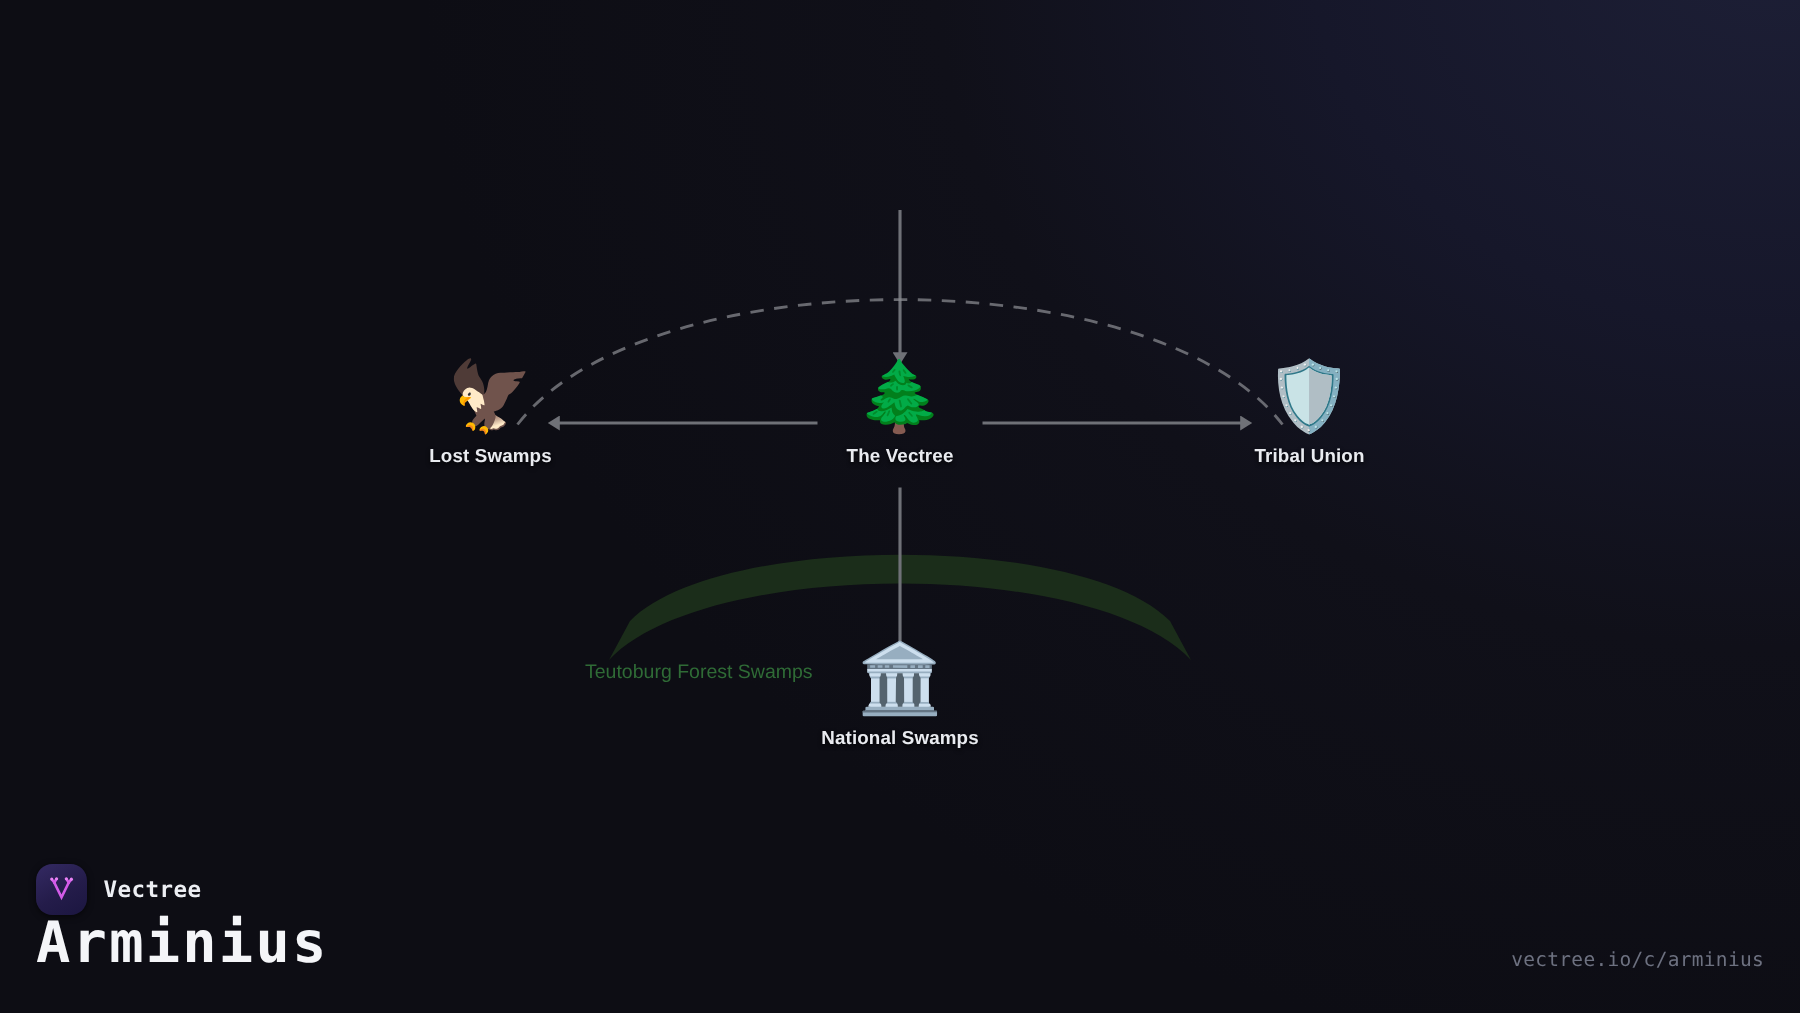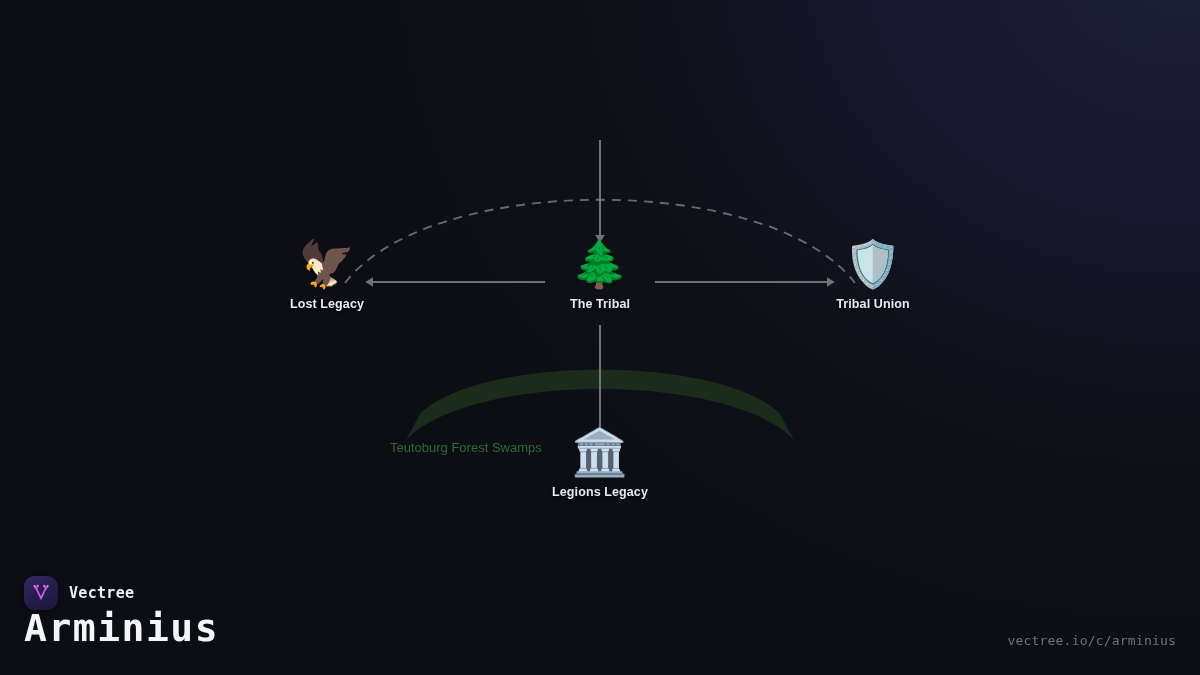--- a/index.html
+++ b/index.html
@@ -180,36 +180,36 @@
     <line x1="600" y1="325" x2="600" y2="443" stroke="#6f7177" stroke-width="2.1" marker-end="url(#arrow-down)"></line>
 
     <path d="M 345,283 C 430,172 770,172 855,283" fill="none" stroke="#8a8c92" stroke-width="1.9" stroke-dasharray="9 7" opacity="0.72"></path>
   </svg>
 
   <div id="region-label">Teutoburg Forest Swamps</div>
 
 
   <div class="node" id="node-left">
     <div class="node-icon">🦅</div>
-    <div class="node-label">Lost Legacy</div>
+    <div class="node-label">Lost Swamps</div>
   </div>
 
   <div class="node" id="node-center">
     <div class="node-icon">🌲</div>
-    <div class="node-label">The Tribal</div>
+    <div class="node-label">The Vectree</div>
   </div>
 
   <div class="node" id="node-right">
     <div class="node-icon">🛡️</div>
     <div class="node-label">Tribal Union</div>
   </div>
 
   <div class="node" id="node-bottom">
     <div class="node-icon">🏛️</div>
-    <div class="node-label">Legions Legacy</div>
+    <div class="node-label">National Swamps</div>
   </div>
 
   <div id="footer">
     <div id="brand-row">
       <div id="brand-logo">
         <svg width="22" height="22" viewBox="0 0 22 22" xmlns="http://www.w3.org/2000/svg">
           <g stroke="#d35ce8" stroke-width="1.7" stroke-linecap="round" fill="none">
             <path d="M6.2 6.4 L11 16.2 L15.8 6.4"></path>
             <path d="M6.2 6.4 L4.6 4.3"></path>
             <path d="M6.2 6.4 L7.6 4.0"></path>

